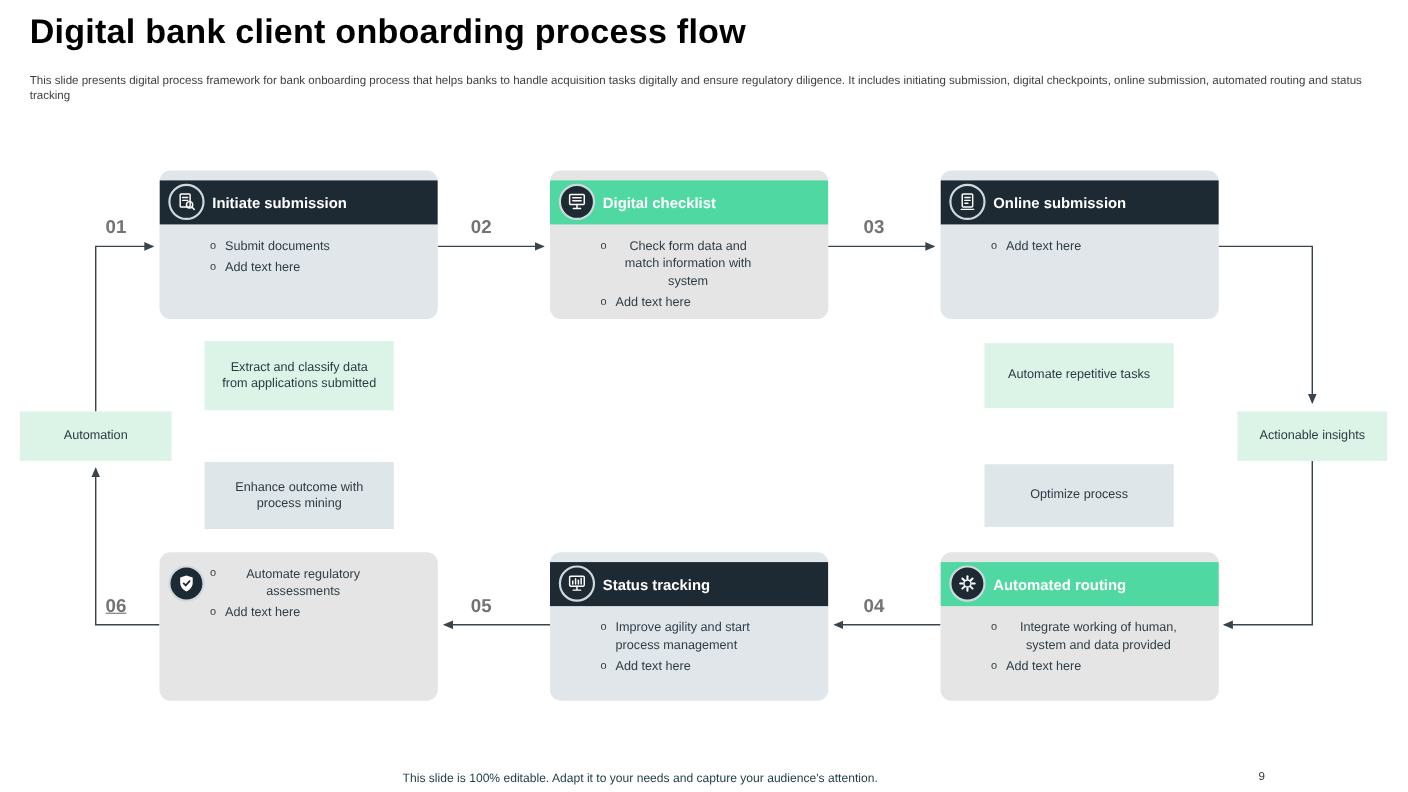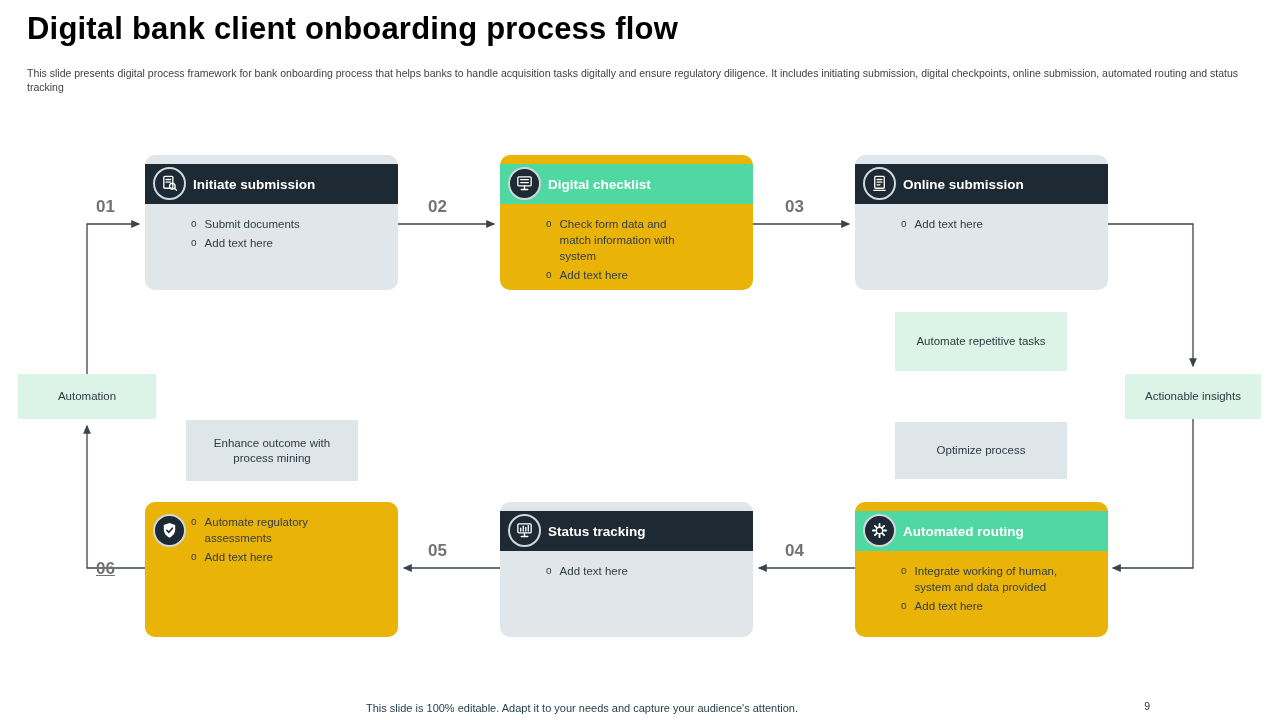--- a/index.html
+++ b/index.html
@@ -24,21 +24,21 @@
   .num {
     position:absolute; width:36px; text-align:left;
     font-size:17px; font-weight:bold; color:#737373;
   }
 
   .card {
     position:absolute; width:253px; height:135px;
     border-radius:10px; overflow:hidden;
   }
   .card.body-gray { background:#e0e6e9; }
-  .card.body-mint { background:#eab308; }
+  .card.body-mint { background:#e5e5e5;text-align:center; }
   .card-header {
     margin-top:9px; height:40px; display:flex; align-items:center;
     padding-left:48px; color:#ffffff; font-size:13.5px; font-weight:bold;
   }
   .card.header-dark .card-header { background:#1e2a33; }
   .card.header-green .card-header { background:#50d8a2; }
   .icon-circle {
     position:absolute; left:8px; top:12px; width:33px; height:33px;
     border-radius:50%; background:#1e2a33; border:2px solid #cfd8dc;
     display:flex; align-items:center; justify-content:center;
@@ -88,21 +88,21 @@
       <path d="M 500 568 H 404" marker-end="url(#ah)"></path>
       <path d="M 145 568 H 87 V 426" marker-end="url(#ah)"></path>
     </g>
   </svg>
 
   <div class="num" style="left:96px; top:197px;">01</div>
   <div class="num" style="left:428px; top:197px;">02</div>
   <div class="num" style="left:785px; top:197px;">03</div>
   <div class="num" style="left:785px; top:541px;">04</div>
   <div class="num" style="left:428px; top:541px;">05</div>
-  <div class="num" style="left:96px; top:559px;text-decoration:underline;">06</div>
+  <div class="num" style="left:96px; top:541px;text-decoration:underline;">06</div>
 
   <div class="card header-dark body-gray" style="left:145px; top:155px;">
     <div class="card-header">
       <span>Initiate submission</span>
     </div>
     <div class="icon-circle">
       <svg viewBox="0 0 20 20">
           <rect x="4" y="2.5" width="9.5" height="12.5" rx="1"></rect>
           <line x1="6.3" y1="5.8" x2="11.2" y2="5.8"></line>
           <line x1="6.3" y1="8.6" x2="11.2" y2="8.6"></line>
@@ -189,20 +189,23 @@
           <rect x="3" y="3" width="14" height="9.5" rx="1"></rect>
           <line x1="6" y1="10.5" x2="6" y2="7.5"></line>
           <line x1="8.7" y1="10.5" x2="8.7" y2="5.5"></line>
           <line x1="11.4" y1="10.5" x2="11.4" y2="6.8"></line>
           <line x1="14" y1="10.5" x2="14" y2="4.8"></line>
           <line x1="10" y1="12.5" x2="10" y2="15.8"></line>
           <line x1="6.5" y1="16.3" x2="13.5" y2="16.3"></line>
         </svg>
     </div>
     <div class="card-body">
+      <div class="bullet">
+          <span style="max-width:158px">Improve agility and start process management</span>
+        </div>
       <div class="bullet">
           <span>Add text here</span>
         </div>
     </div>
   </div>
 
   <div class="card header-green body-mint" style="left:855px; top:502px;">
     <div class="card-header">
       <span>Automated routing</span>
     </div>
@@ -224,20 +227,21 @@
     <div class="card-body">
       <div class="bullet">
           <span style="max-width:168px">Integrate working of human, system and data provided</span>
         </div>
       <div class="bullet">
           <span>Add text here</span>
         </div>
     </div>
   </div>
 
+  <div class="tag tag-mint" style="left:186px; top:310px; width:172px; height:63px;">Extract and classify data from applications submitted</div>
   <div class="tag tag-gray" style="left:186px; top:420px; width:172px; height:61px;">Enhance outcome with process mining</div>
   <div class="tag tag-mint" style="left:895px; top:312px; width:172px; height:59px;">Automate repetitive tasks</div>
   <div class="tag tag-gray" style="left:895px; top:422px; width:172px; height:57px;">Optimize process</div>
   <div class="tag tag-mint" style="left:18px; top:374px; width:138px; height:45px;">Automation</div>
   <div class="tag tag-mint" style="left:1125px; top:374px; width:136px; height:45px;">Actionable insights</div>
 
   <div class="footer">This slide is 100% editable. Adapt it to your needs and capture your audience's attention.</div>
   <div class="page-num">9</div>
 
 </div>

